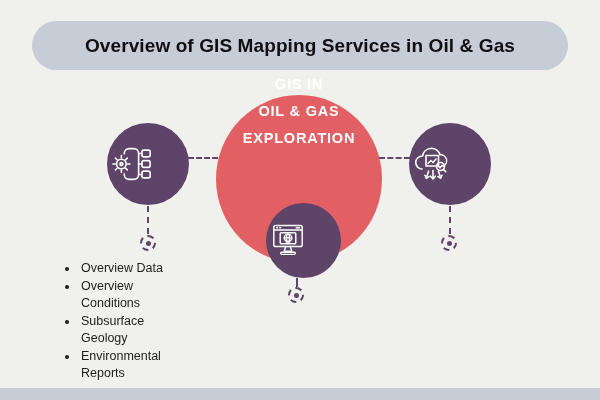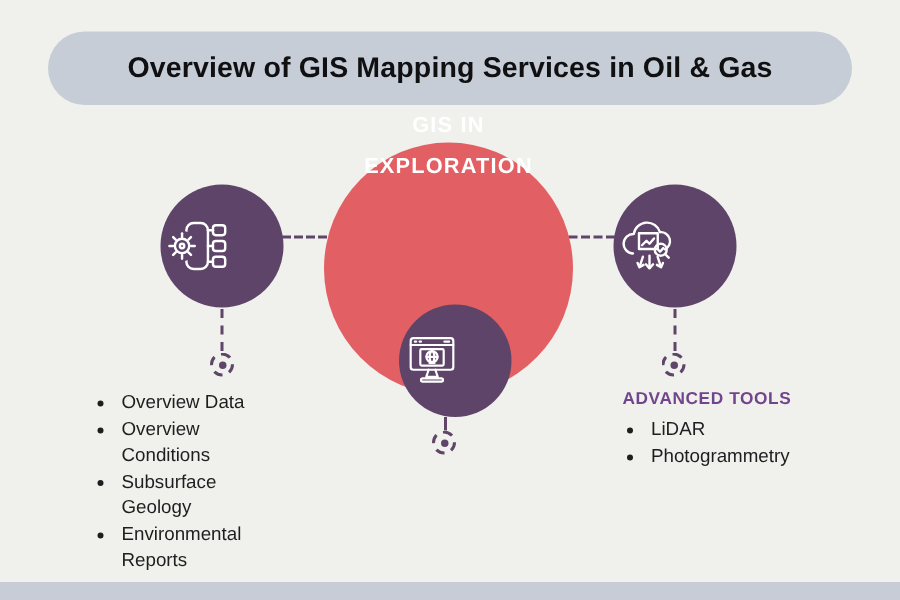--- a/index.html
+++ b/index.html
@@ -84,20 +84,21 @@
   <div class="conn v conn-v-right"></div>
   <div class="conn v conn-v-bottom"></div>
 
   <div class="node node-left"></div>
   <div class="node node-right"></div>
   <div class="node node-bottom"></div>
 
   <div class="circle circle-center">
     <div class="center-text">
       <div class="c-line">GIS IN</div>
+      <div class="c-line">OIL &amp; GAS</div>
       <div class="c-line">EXPLORATION</div>
     </div>
   </div>
 
   <div class="circle circle-purple circle-left">
     <span>
       <svg viewBox="0 0 48 48" width="46" height="46">
         <g fill="none" stroke="#ffffff" stroke-width="1.7" stroke-linecap="round" stroke-linejoin="round">
           <rect x="18" y="8" width="15" height="32" rx="5"></rect>
           <line x1="33" y1="13" x2="36.5" y2="13"></line>
@@ -174,24 +175,17 @@
 
   <div class="section sec-left">
     <ul>
       <li>Overview Data</li>
       <li>Overview Conditions</li>
       <li>Subsurface Geology</li>
       <li>Environmental Reports</li>
     </ul>
   </div>
 
-  <div class="section sec-right">
-    <div class="sec-heading">ADVANCED TOOLS</div>
-    <ul>
-      <li>LiDAR</li>
-      <li>Photogrammetry</li>
-    </ul>
-  </div>
 
 
   <div class="footer-bar"></div>
 
 </div>
 
 </body></html>

